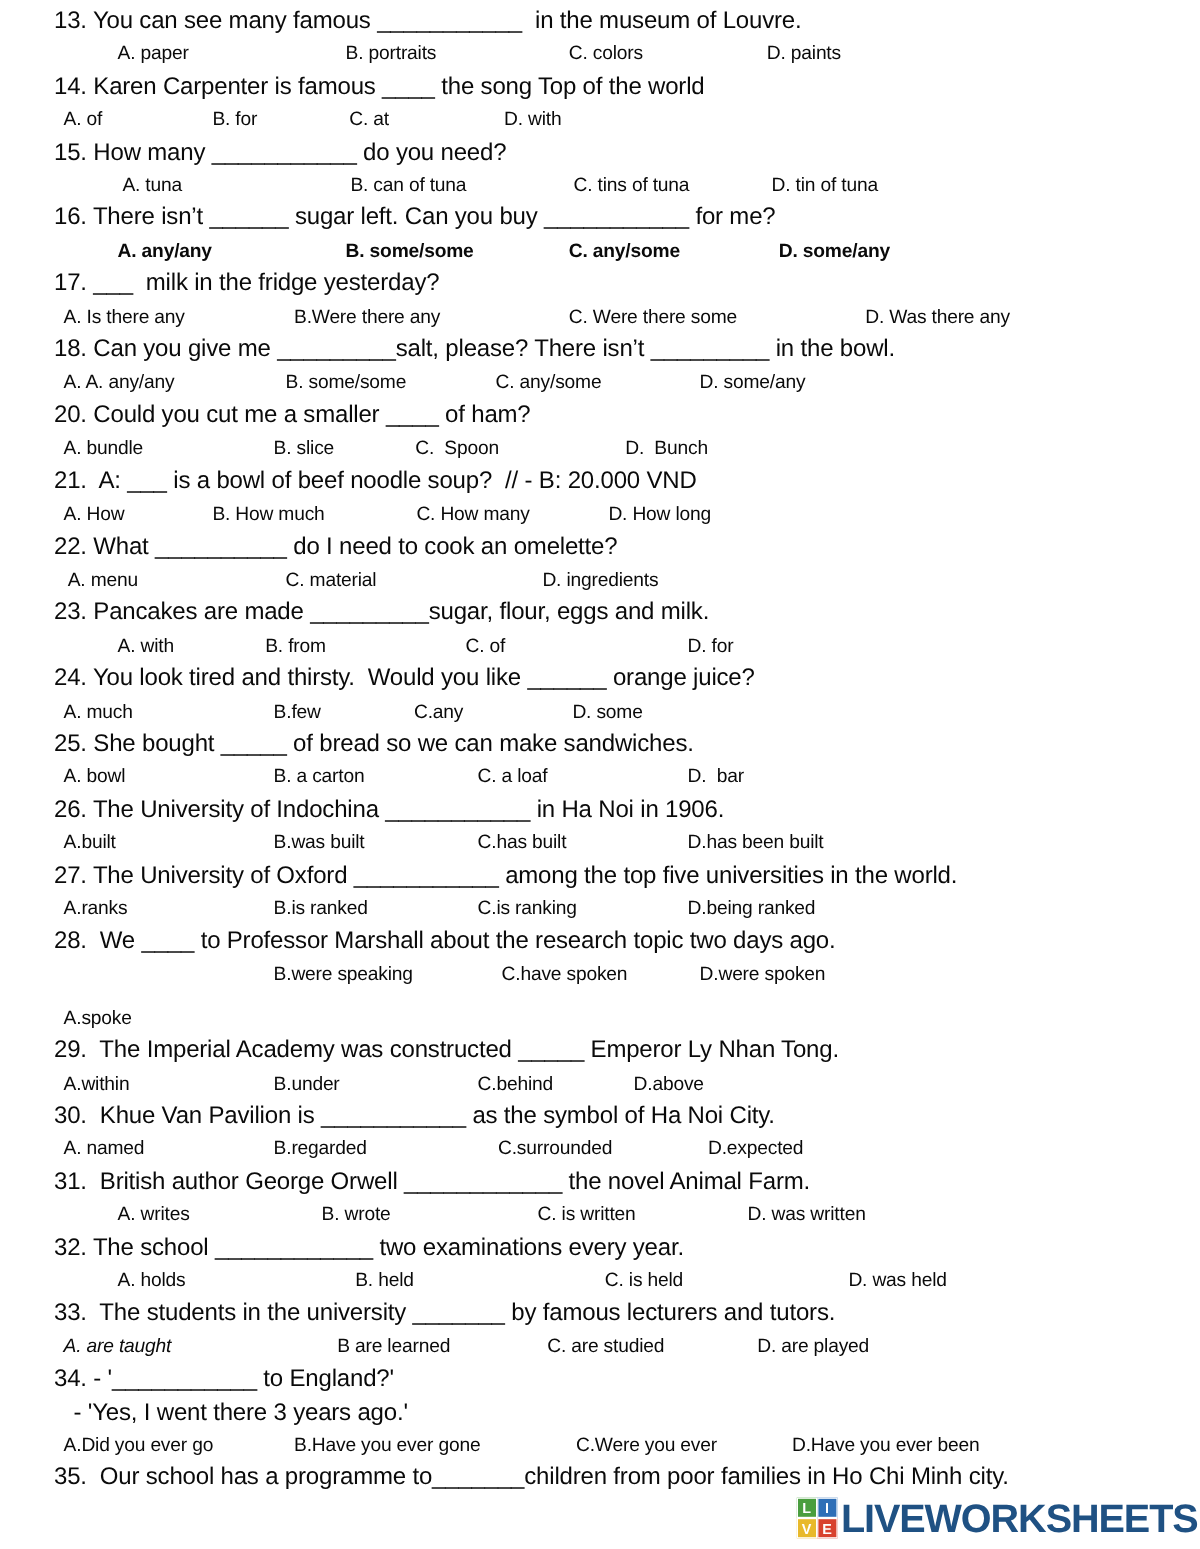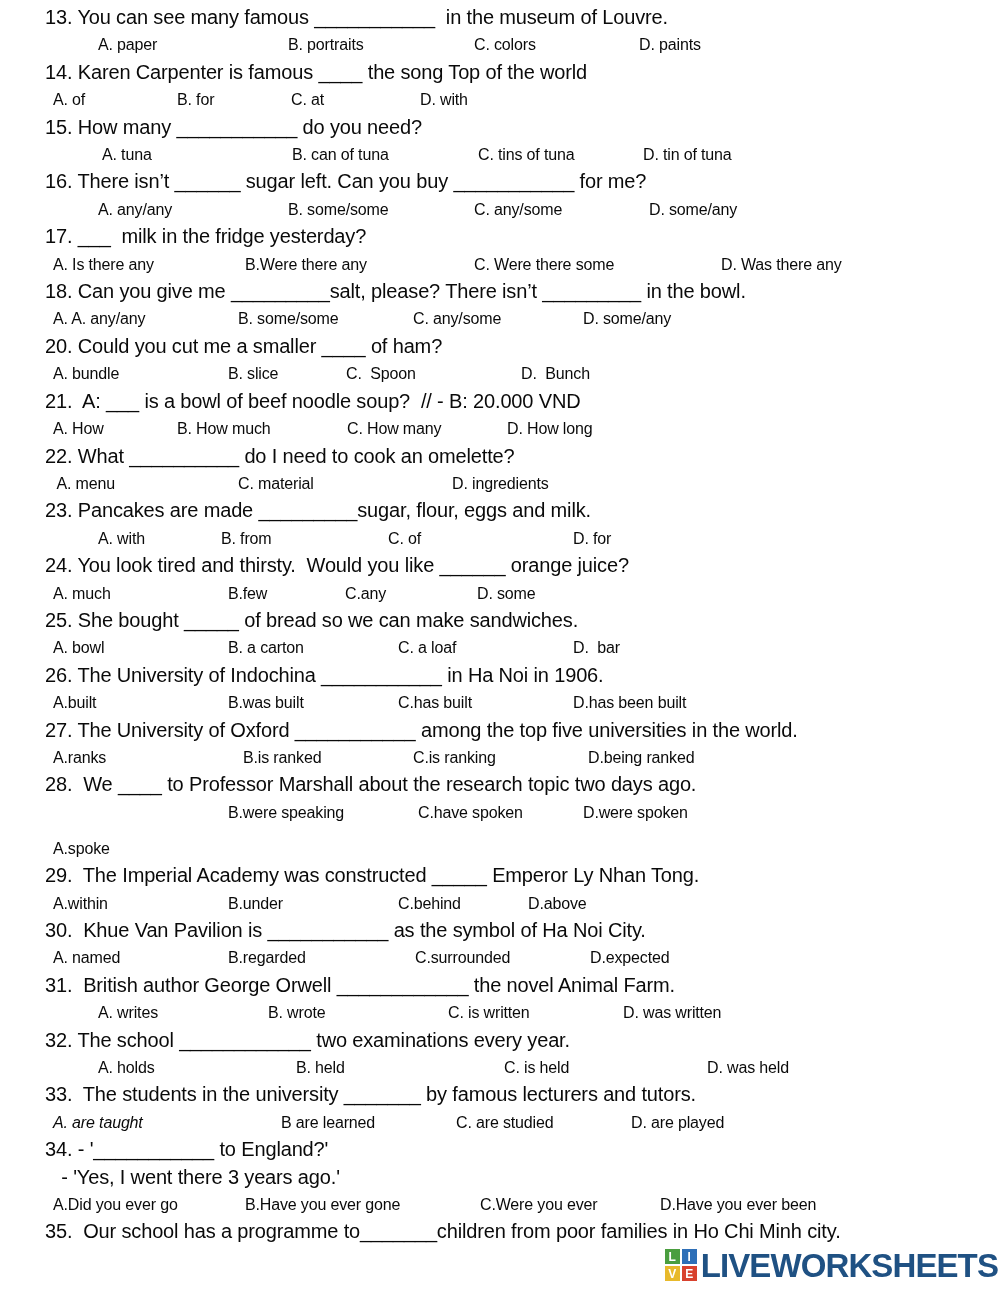--- a/index.html
+++ b/index.html
@@ -104,21 +104,21 @@
       <div class="qblock">
         <div class="line">14. Karen Carpenter is famous ____ the song Top of the world</div>
         <div class="opts"><span class="opt" style="width: 124px;">A. of</span><span class="opt" style="width: 114px;">B. for</span><span class="opt" style="width: 129px;">C. at</span><span class="opt">D. with</span></div>
       </div>
       <div class="qblock">
         <div class="line">15. How many ___________ do you need?</div>
         <div class="opts ind" style="padding-left: 102px;"><span class="opt" style="width: 190px;">A. tuna</span><span class="opt" style="width: 186px;">B. can of tuna</span><span class="opt" style="width: 165px;">C. tins of tuna</span><span class="opt">D. tin of tuna</span></div>
       </div>
       <div class="qblock">
         <div class="line">16. There isn’t ______ sugar left. Can you buy ___________ for me?</div>
-        <div class="opts ind" style="padding-left: 98px;"><span class="opt" style="width: 190px;">A. any/any</span><span class="opt" style="width: 186px;">B. some/some</span><span class="opt" style="width: 175px;">C. any/some</span><span class="opt">D. some/any</span></div>
+        <div class="opts ind" style="padding-left: 98px; font-weight: bold;"><span class="opt" style="width: 190px;">A. any/any</span><span class="opt" style="width: 186px;">B. some/some</span><span class="opt" style="width: 175px;">C. any/some</span><span class="opt">D. some/any</span></div>
       </div>
       <div class="qblock">
         <div class="line">17. ___  milk in the fridge yesterday?</div>
         <div class="opts"><span class="opt" style="width: 192px;">A. Is there any</span><span class="opt" style="width: 229px;">B.Were there any</span><span class="opt" style="width: 247px;">C. Were there some</span><span class="opt">D. Was there any</span></div>
       </div>
       <div class="qblock">
         <div class="line">18. Can you give me _________salt, please? There isn’t _________ in the bowl.</div>
         <div class="opts"><span class="opt" style="width: 185px;">A. A. any/any</span><span class="opt" style="width: 175px;">B. some/some</span><span class="opt" style="width: 170px;">C. any/some</span><span class="opt">D. some/any</span></div>
       </div>
       <div class="qblock">
@@ -144,21 +144,21 @@
       <div class="qblock">
         <div class="line">25. She bought _____ of bread so we can make sandwiches.</div>
         <div class="opts"><span class="opt" style="width: 175px;">A. bowl</span><span class="opt" style="width: 170px;">B. a carton</span><span class="opt" style="width: 175px;">C. a loaf</span><span class="opt">D.  bar</span></div>
       </div>
       <div class="qblock">
         <div class="line">26. The University of Indochina ___________ in Ha Noi in 1906.</div>
         <div class="opts"><span class="opt" style="width: 175px;">A.built</span><span class="opt" style="width: 170px;">B.was built</span><span class="opt" style="width: 175px;">C.has built</span><span class="opt">D.has been built</span></div>
       </div>
       <div class="qblock">
         <div class="line">27. The University of Oxford ___________ among the top five universities in the world.</div>
-        <div class="opts"><span class="opt" style="width: 175px;">A.ranks</span><span class="opt" style="width: 170px; margin-left: 15px;">B.is ranked</span><span class="opt" style="width: 175px;">C.is ranking</span><span class="opt">D.being ranked</span></div>
+        <div class="opts"><span class="opt" style="width: 175px;">A.ranks</span><span class="opt" style="width: 170px;">B.is ranked</span><span class="opt" style="width: 175px;">C.is ranking</span><span class="opt">D.being ranked</span></div>
       </div>
       <div class="qblock">
         <div class="line">28.  We ____ to Professor Marshall about the research topic two days ago.</div>
         <div class="opts"><span class="opt" style="width: 175px; margin-top: 36px;">A.spoke</span><span class="opt" style="width: 190px;">B.were speaking</span><span class="opt" style="width: 165px;">C.have spoken</span><span class="opt">D.were spoken</span></div>
       </div>
       <div class="qblock">
         <div class="line">29.  The Imperial Academy was constructed _____ Emperor Ly Nhan Tong.</div>
         <div class="opts"><span class="opt" style="width: 175px;">A.within</span><span class="opt" style="width: 170px;">B.under</span><span class="opt" style="width: 130px;">C.behind</span><span class="opt">D.above</span></div>
       </div>
       <div class="qblock">

